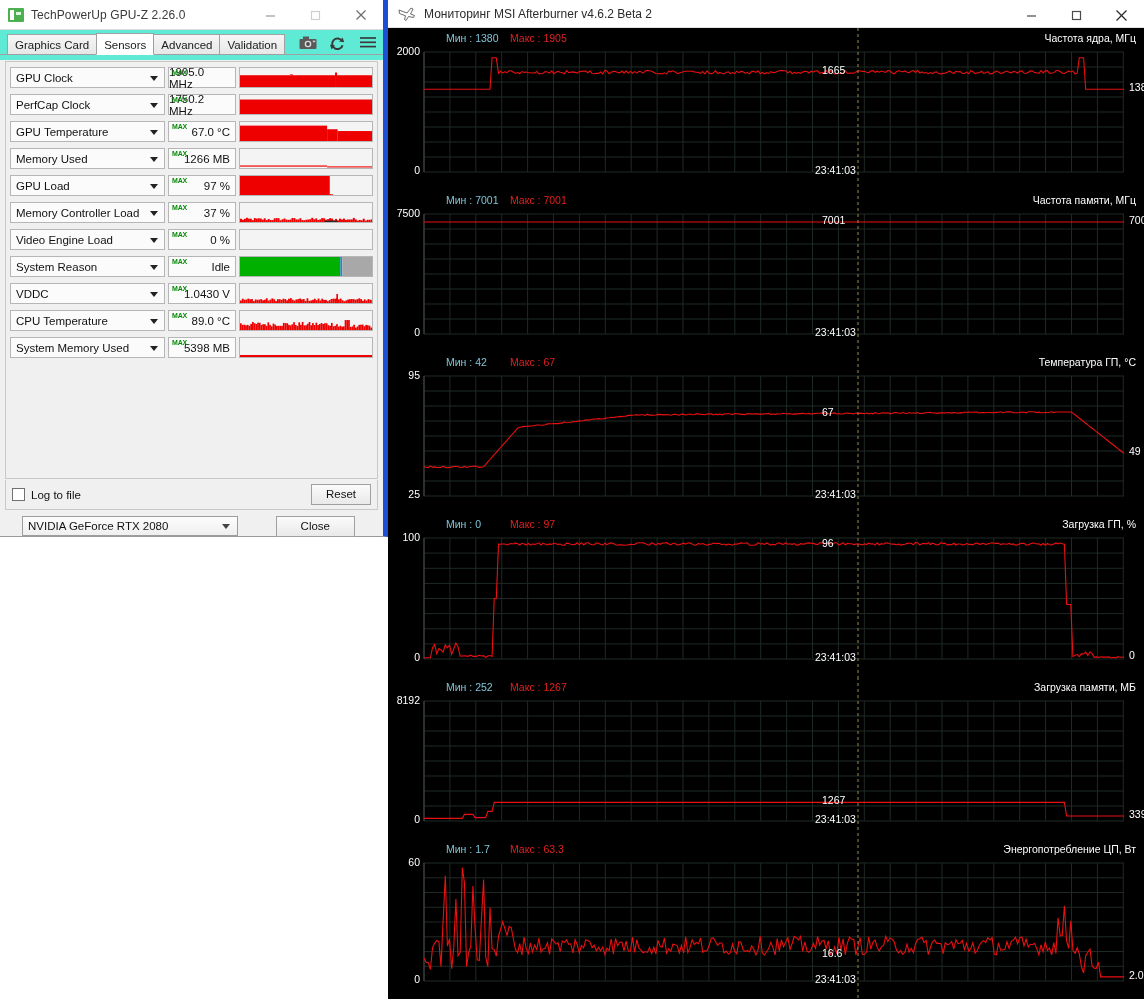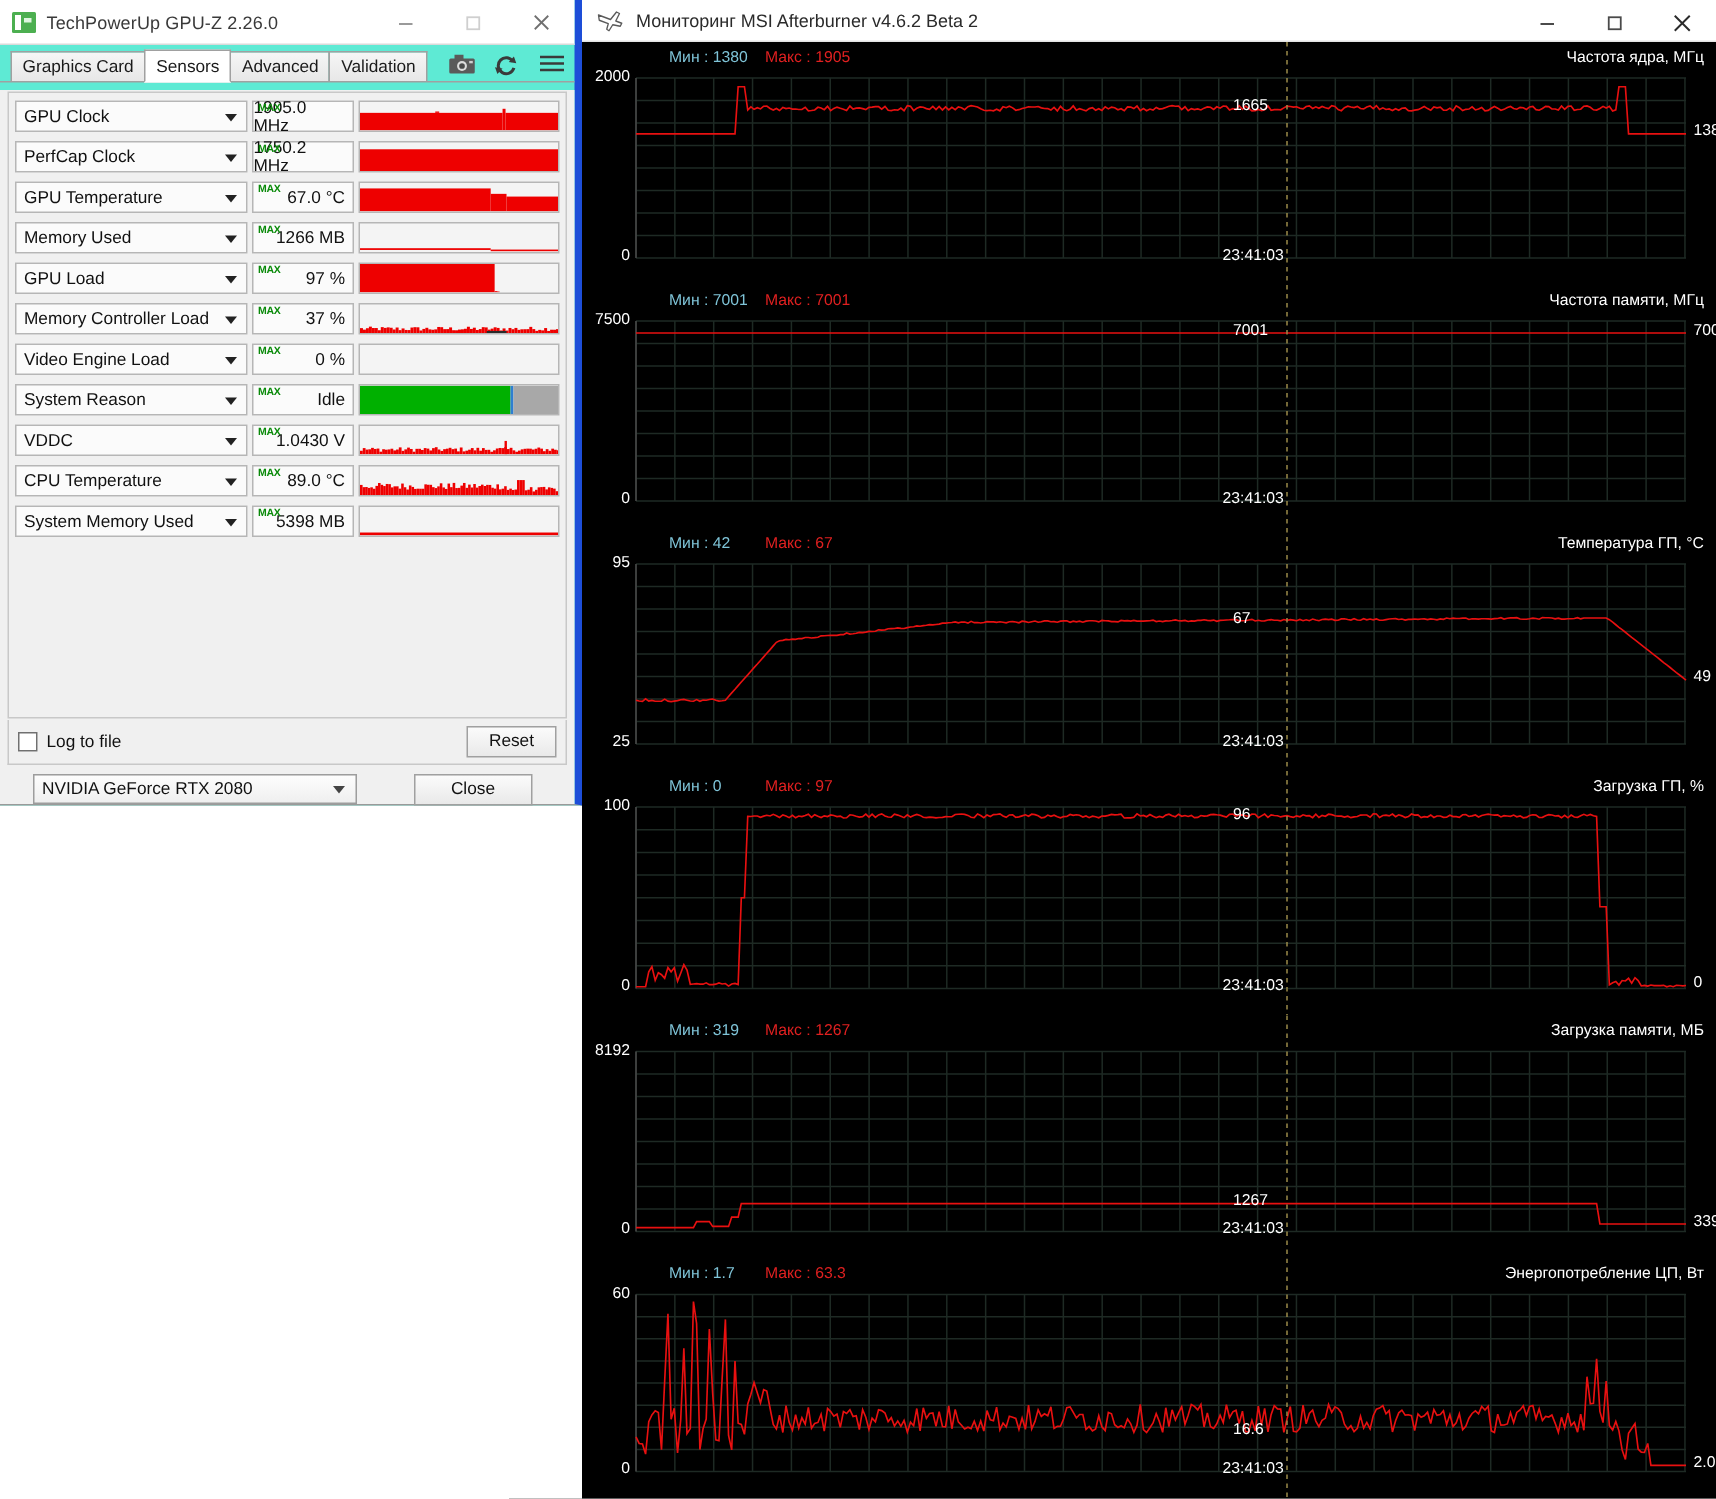--- a/index.html
+++ b/index.html
@@ -920,21 +920,21 @@
             <line x1="36" y1="69.0" x2="736" y2="69.0" stroke="#1e2a24" stroke-width="1"></line>
             <line x1="36" y1="84.0" x2="736" y2="84.0" stroke="#1e2a24" stroke-width="1"></line>
             <line x1="36" y1="99.0" x2="736" y2="99.0" stroke="#1e2a24" stroke-width="1"></line>
             <line x1="36" y1="114.0" x2="736" y2="114.0" stroke="#1e2a24" stroke-width="1"></line>
             <line x1="36" y1="129.0" x2="736" y2="129.0" stroke="#1e2a24" stroke-width="1"></line>
             <line x1="36" y1="144.0" x2="736" y2="144.0" stroke="#1e2a24" stroke-width="1"></line>
             <line x1="36" y1="24" x2="36" y2="144" stroke="#4a4a4a" stroke-width="1"></line>
             <polyline points="36.0,141.4 38.1,141.4 40.3,141.4 42.4,141.4 44.5,141.4 46.6,141.4 48.8,141.4 50.9,141.4 53.0,141.4 55.1,141.4 57.3,141.4 59.4,141.4 61.5,141.4 63.7,141.4 65.8,141.4 67.9,141.4 70.0,141.4 72.2,141.4 74.3,141.4 76.4,137.4 78.6,137.4 80.7,137.4 82.8,137.4 84.9,137.4 87.1,140.6 89.2,140.6 91.3,140.6 93.4,140.6 95.6,140.6 97.7,140.6 99.8,134.4 102.0,134.4 104.1,134.4 106.2,125.4 108.3,125.4 110.5,125.4 112.6,125.4 114.7,125.4 116.9,125.4 119.0,125.4 121.1,125.4 123.2,125.4 125.4,125.4 127.5,125.4 129.6,125.4 131.7,125.4 133.9,125.4 136.0,125.4 138.1,125.4 140.3,125.4 142.4,125.4 144.5,125.4 146.6,125.4 148.8,125.4 150.9,125.4 153.0,125.4 155.1,125.4 157.3,125.4 159.4,125.4 161.5,125.4 163.7,125.4 165.8,125.4 167.9,125.4 170.0,125.4 172.2,125.4 174.3,125.4 176.4,125.4 178.6,125.4 180.7,125.4 182.8,125.4 184.9,125.4 187.1,125.4 189.2,125.4 191.3,125.4 193.4,125.4 195.6,125.4 197.7,125.4 199.8,125.4 202.0,125.4 204.1,125.4 206.2,125.4 208.3,125.4 210.5,125.4 212.6,125.4 214.7,125.4 216.9,125.4 219.0,125.4 221.1,125.4 223.2,125.4 225.4,125.4 227.5,125.4 229.6,125.4 231.7,125.4 233.9,125.4 236.0,125.4 238.1,125.4 240.3,125.4 242.4,125.4 244.5,125.4 246.6,125.4 248.8,125.4 250.9,125.4 253.0,125.4 255.1,125.4 257.3,125.4 259.4,125.4 261.5,125.4 263.7,125.4 265.8,125.4 267.9,125.4 270.0,125.4 272.2,125.4 274.3,125.4 276.4,125.4 278.6,125.4 280.7,125.4 282.8,125.4 284.9,125.4 287.1,125.4 289.2,125.4 291.3,125.4 293.4,125.4 295.6,125.4 297.7,125.4 299.8,125.4 302.0,125.4 304.1,125.4 306.2,125.4 308.3,125.4 310.5,125.4 312.6,125.4 314.7,125.4 316.9,125.4 319.0,125.4 321.1,125.4 323.2,125.4 325.4,125.4 327.5,125.4 329.6,125.4 331.7,125.4 333.9,125.4 336.0,125.4 338.1,125.4 340.3,125.4 342.4,125.4 344.5,125.4 346.6,125.4 348.8,125.4 350.9,125.4 353.0,125.4 355.1,125.4 357.3,125.4 359.4,125.4 361.5,125.4 363.7,125.4 365.8,125.4 367.9,125.4 370.0,125.4 372.2,125.4 374.3,125.4 376.4,125.4 378.6,125.4 380.7,125.4 382.8,125.4 384.9,125.4 387.1,125.4 389.2,125.4 391.3,125.4 393.4,125.4 395.6,125.4 397.7,125.4 399.8,125.4 402.0,125.4 404.1,125.4 406.2,125.4 408.3,125.4 410.5,125.4 412.6,125.4 414.7,125.4 416.9,125.4 419.0,125.4 421.1,125.4 423.2,125.4 425.4,125.4 427.5,125.4 429.6,125.4 431.7,125.4 433.9,125.4 436.0,125.4 438.1,125.4 440.3,125.4 442.4,125.4 444.5,125.4 446.6,125.4 448.8,125.4 450.9,125.4 453.0,125.4 455.1,125.4 457.3,125.4 459.4,125.4 461.5,125.4 463.7,125.4 465.8,125.4 467.9,125.4 470.0,125.4 472.2,125.4 474.3,125.4 476.4,125.4 478.6,125.4 480.7,125.4 482.8,125.4 484.9,125.4 487.1,125.4 489.2,125.4 491.3,125.4 493.4,125.4 495.6,125.4 497.7,125.4 499.8,125.4 502.0,125.4 504.1,125.4 506.2,125.4 508.3,125.4 510.5,125.4 512.6,125.4 514.7,125.4 516.9,125.4 519.0,125.4 521.1,125.4 523.2,125.4 525.4,125.4 527.5,125.4 529.6,125.4 531.7,125.4 533.9,125.4 536.0,125.4 538.1,125.4 540.3,125.4 542.4,125.4 544.5,125.4 546.6,125.4 548.8,125.4 550.9,125.4 553.0,125.4 555.1,125.4 557.3,125.4 559.4,125.4 561.5,125.4 563.7,125.4 565.8,125.4 567.9,125.4 570.0,125.4 572.2,125.4 574.3,125.4 576.4,125.4 578.6,125.4 580.7,125.4 582.8,125.4 584.9,125.4 587.1,125.4 589.2,125.4 591.3,125.4 593.4,125.4 595.6,125.4 597.7,125.4 599.8,125.4 602.0,125.4 604.1,125.4 606.2,125.4 608.3,125.4 610.5,125.4 612.6,125.4 614.7,125.4 616.9,125.4 619.0,125.4 621.1,125.4 623.2,125.4 625.4,125.4 627.5,125.4 629.6,125.4 631.7,125.4 633.9,125.4 636.0,125.4 638.1,125.4 640.3,125.4 642.4,125.4 644.5,125.4 646.6,125.4 648.8,125.4 650.9,125.4 653.0,125.4 655.1,125.4 657.3,125.4 659.4,125.4 661.5,125.4 663.7,125.4 665.8,125.4 667.9,125.4 670.0,125.4 672.2,125.4 674.3,125.4 676.4,125.4 678.6,139.0 680.7,139.0 682.8,139.0 684.9,139.0 687.1,139.0 689.2,139.0 691.3,139.0 693.4,139.0 695.6,139.0 697.7,139.0 699.8,139.0 702.0,139.0 704.1,139.0 706.2,139.0 708.3,139.0 710.5,139.0 712.6,139.0 714.7,139.0 716.9,139.0 719.0,139.0 721.1,139.0 723.2,139.0 725.4,139.0 727.5,139.0 729.6,139.0 731.7,139.0 733.9,139.0 736.0,139.0" fill="none" stroke="#e81010" stroke-width="1.1"></polyline>
             <line x1="470" y1="0" x2="470" y2="162" stroke="#9b8b4a" stroke-width="1" stroke-dasharray="3,3"></line>
           </svg>
-          <div class="glabel g-min" style="left:58px; top:4px;">Мин : 319</div>
+          <div class="glabel g-min" style="left:58px; top:4px;">Мин : 252</div>
           <div class="glabel g-max" style="left:122px; top:4px;">Макс : 1267</div>
           <div class="glabel g-name" style="right:8px; top:4px;">Загрузка памяти, МБ</div>
           <div class="glabel g-axis" style="left:2px; top:17px; width:30px; text-align:right;">8192</div>
           <div class="glabel g-axis" style="left:2px; top:136px; width:30px; text-align:right;">0</div>
           <div class="glabel g-cur" style="left:434px; top:117.4px;">1267</div>
           <div class="glabel g-cur" style="left:741px; top:130.96px;">339</div>
           <div class="glabel g-time" style="left:427px; top:136px;">23:41:03</div>
         </div>
         <div class="gpane" style="height: 160px;">
           <svg width="756" height="160" viewBox="0 0 756 160">

